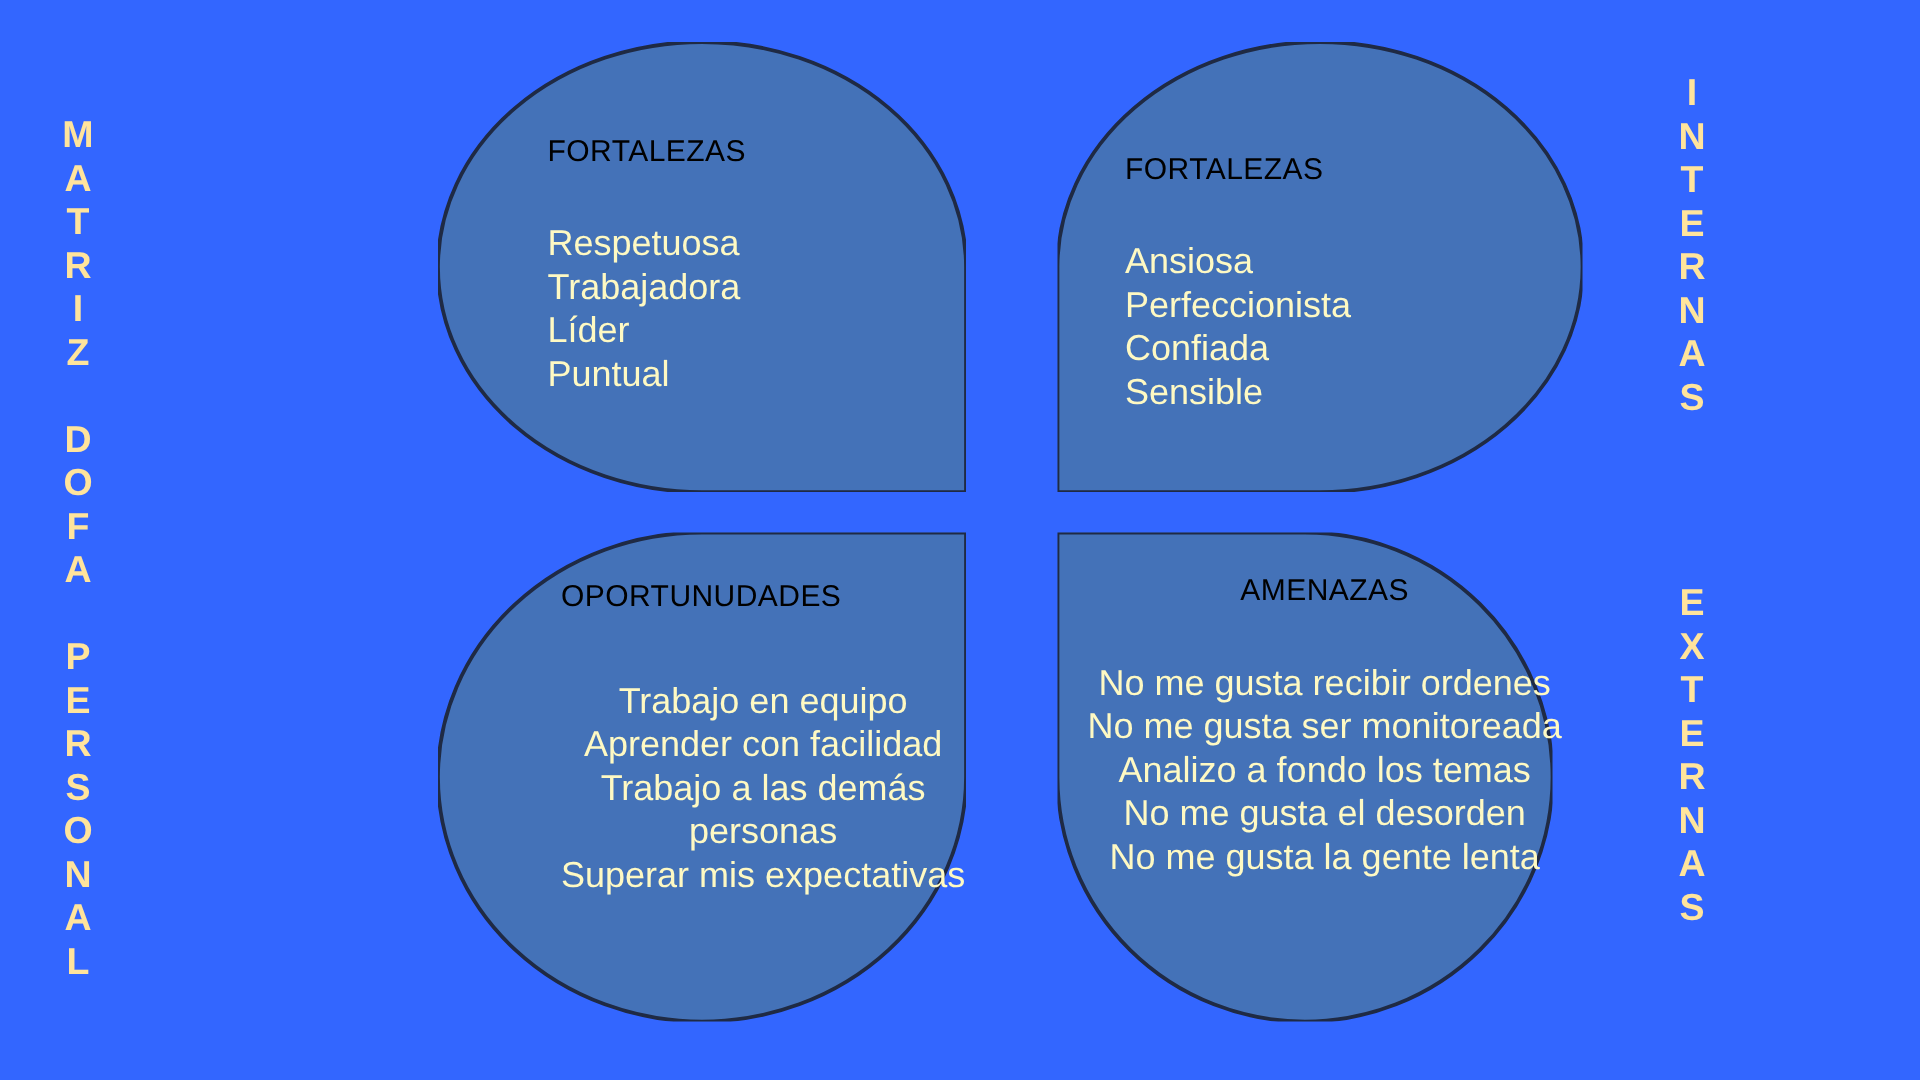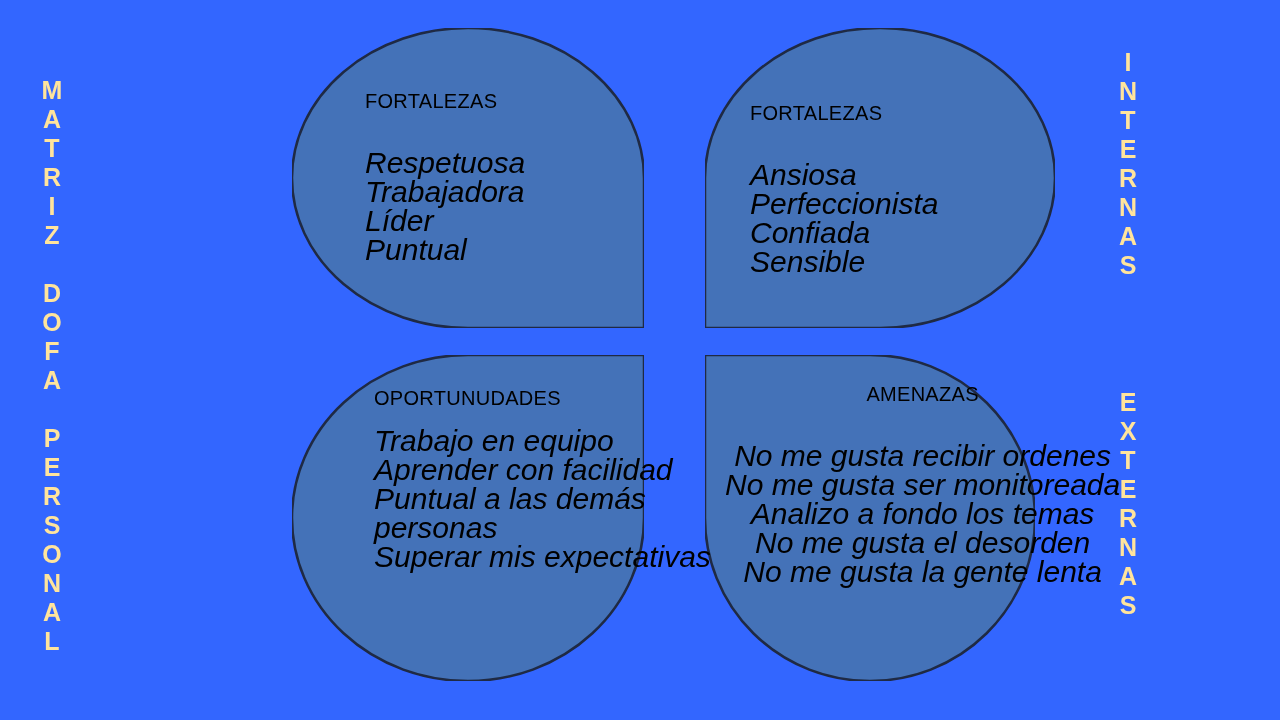--- a/index.html
+++ b/index.html
@@ -61,39 +61,38 @@
     color: #000000;
     font-size: 20px;
     font-weight: normal;
     letter-spacing: .3px;
     white-space: nowrap;
   }
   .quad-list {
     margin: 0;
     padding: 0;
     list-style: none;
-    color: #000000;
-    font-size: 30px;
+    color: #fef9c3;
+    font-size: 24px;
     line-height: 29px;
     white-space: nowrap;
-    font-style: italic;
   }
 
   
   #quad-fortalezas   { left: 292px; top: 28px;  width: 352px; height: 300px; }
   #quad-fortalezas .content   { left: 73px; top: 62px; }
   #quad-fortalezas .quad-list { margin-top: 35px; }
 
   #quad-debilidades  { left: 705px; top: 28px;  width: 350px; height: 300px; }
   #quad-debilidades .content  { left: 45px; top: 74px; }
   #quad-debilidades .quad-list{ margin-top: 35px; }
 
   #quad-oportunidades{ left: 292px; top: 355px; width: 352px; height: 326px; }
   #quad-oportunidades .content   { left: 82px; top: 32px; }
-  #quad-oportunidades .quad-list { margin-top: 16px; }
+  #quad-oportunidades .quad-list { margin-top: 43px; text-align: center; }
 
   #quad-amenazas     { left: 705px; top: 355px; width: 330px; height: 326px; }
   #quad-amenazas .content   { left: 20px; top: 28px; text-align: center; }
   #quad-amenazas .quad-list { margin-top: 35px; }
 </style>
 </head>
 <body>
 
 <div id="slide">
 
@@ -141,21 +140,21 @@
     <svg width="352" height="326" viewBox="0 0 352 326">
       <path d="M 176,0
                A 176,163 0 1 0 352,163
                L 352,0 Z" fill="#4472B8" stroke="#1F2A44" stroke-width="2.5"></path>
     </svg>
     <div class="content">
       <div class="quad-title">OPORTUNUDADES</div>
       <ul class="quad-list">
           <li>Trabajo en equipo</li>
           <li>Aprender con facilidad</li>
-          <li>Puntual a las demás</li>
+          <li>Trabajo a las demás</li>
           <li>personas</li>
           <li>Superar mis expectativas</li>
         </ul>
     </div>
   </div>
 
   <div id="quad-amenazas" class="quad">
     <svg width="330" height="326" viewBox="0 0 330 326">
       <path d="M 165,0
                A 165,163 0 1 1 0,163

